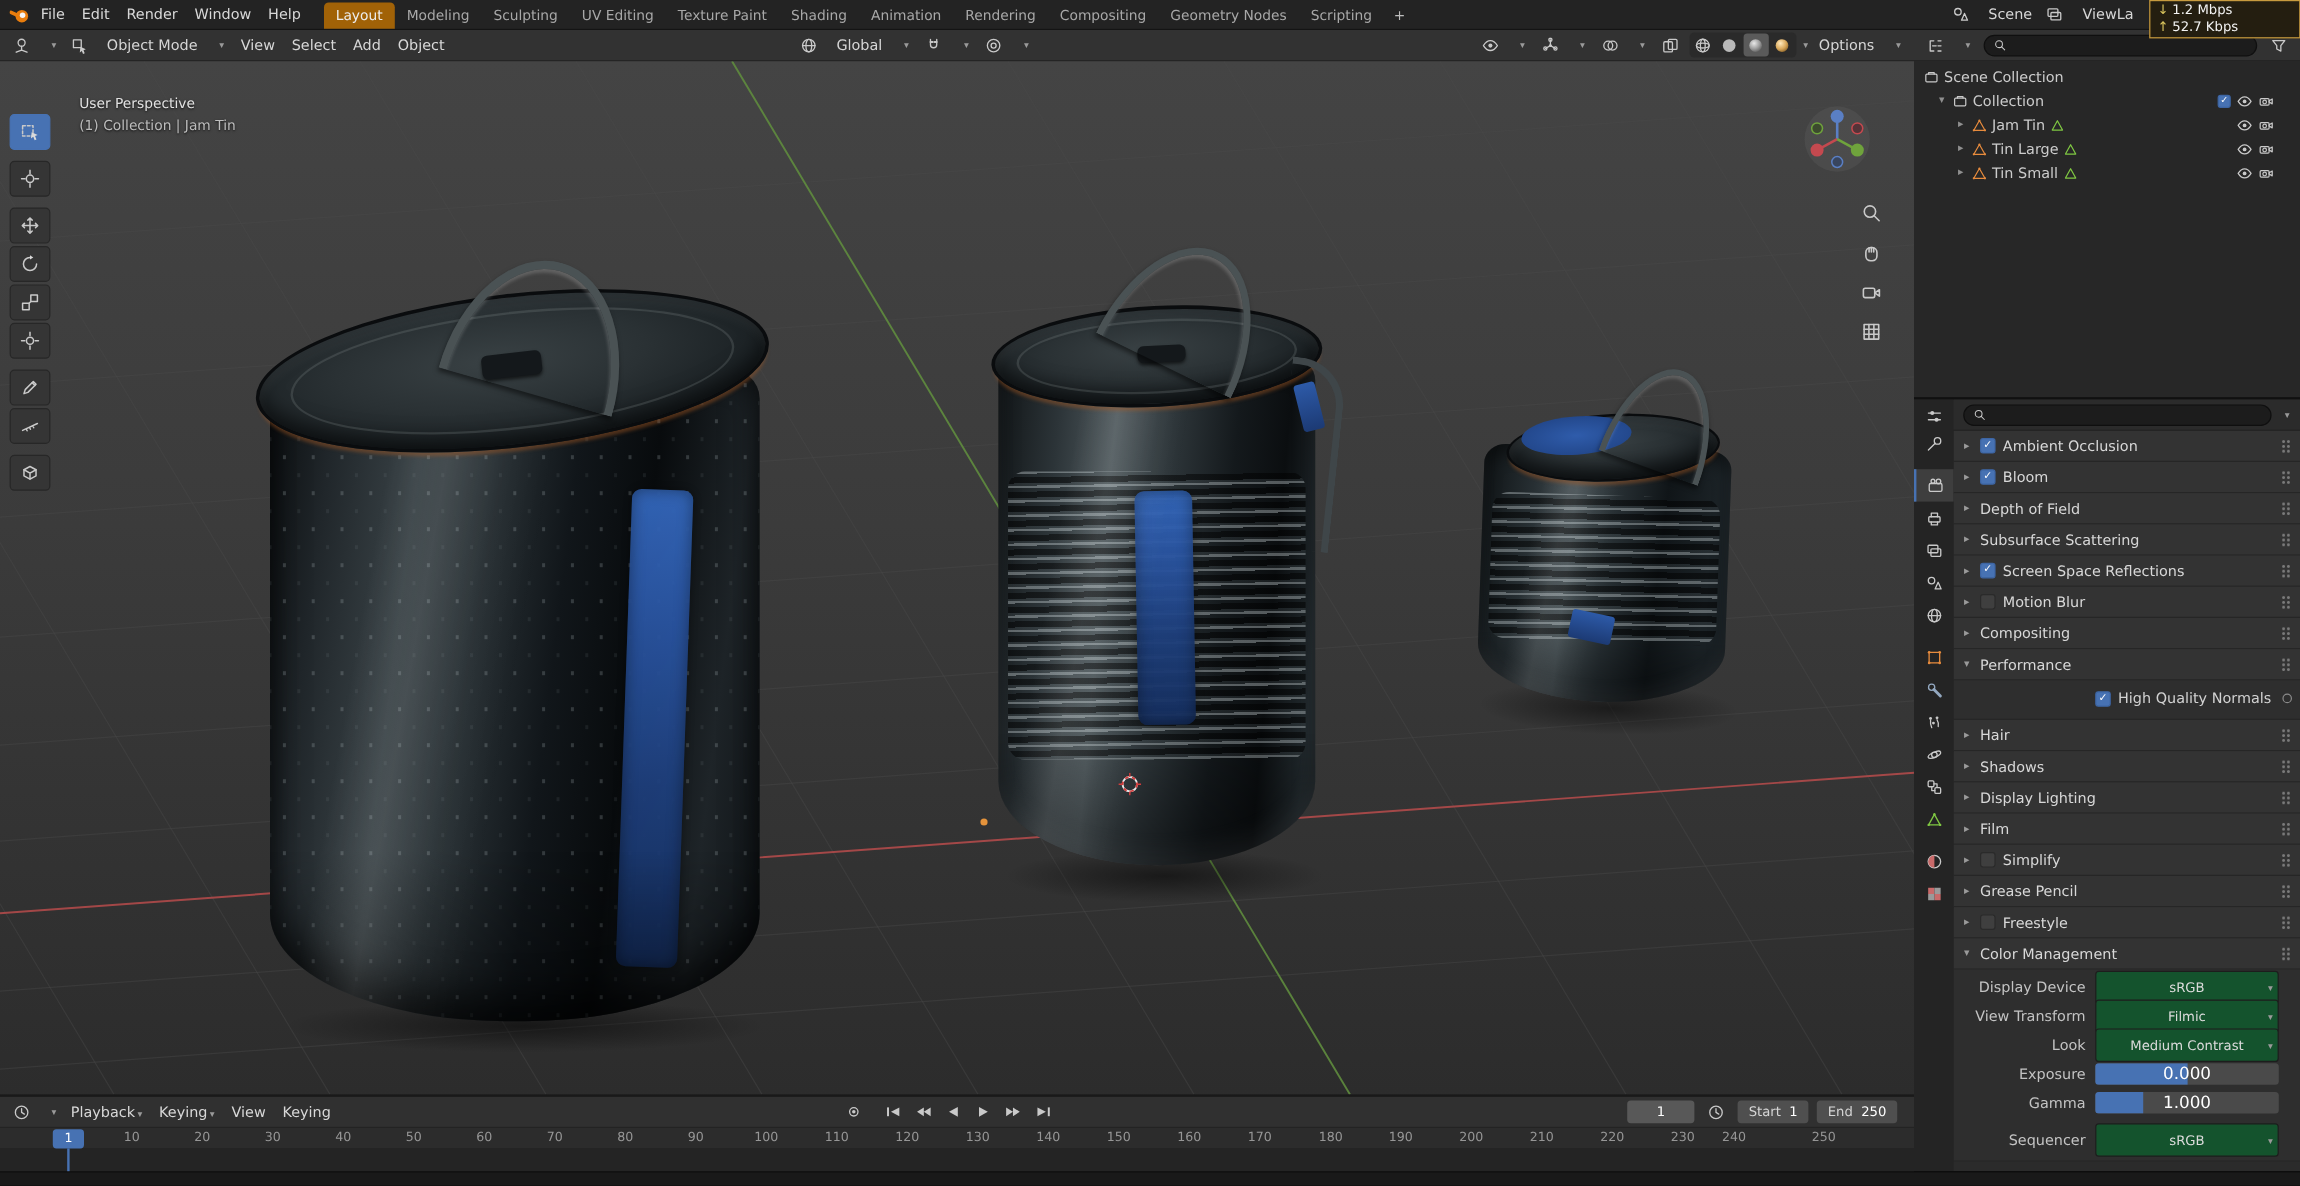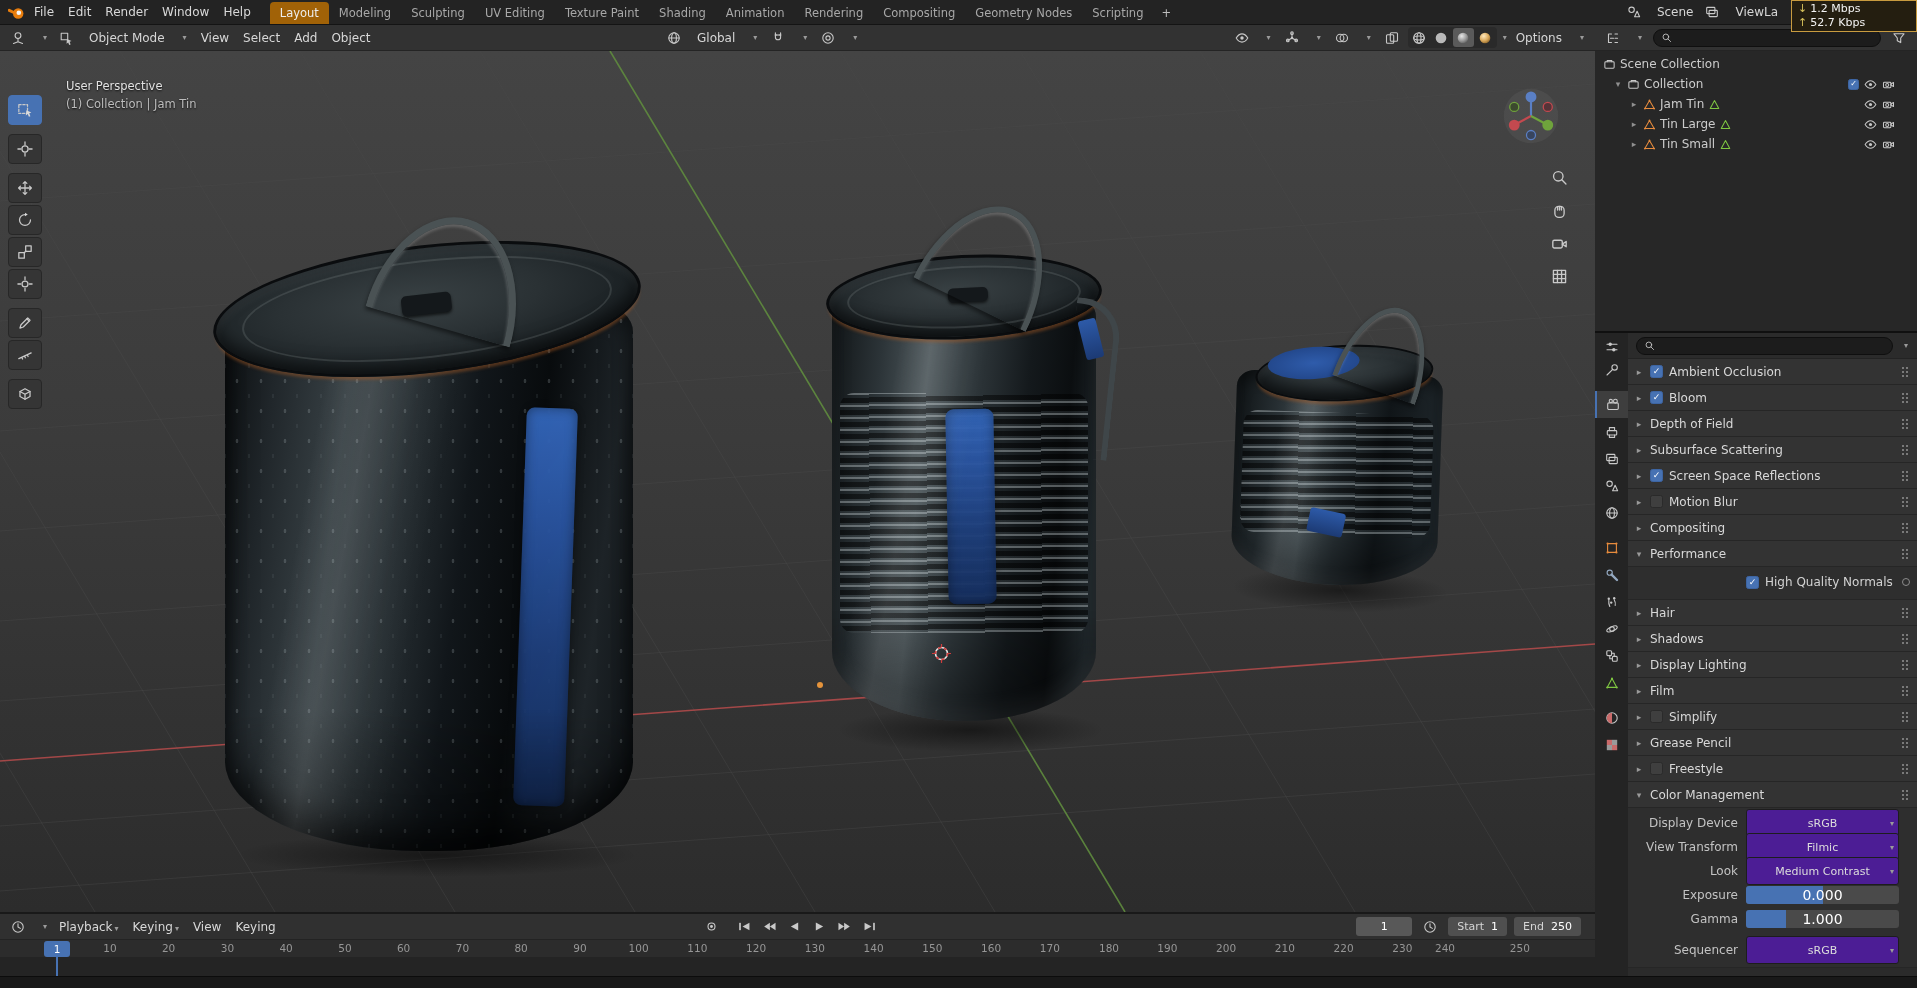--- a/index.html
+++ b/index.html
@@ -117,21 +117,21 @@
 .plabel{color:#d8d8d8}
 .dragdots{margin-left:auto;width:8px;height:12px;background-image:radial-gradient(circle,#7a7a7a 1px,transparent 1.3px);background-size:4px 4px}
 .pbody{background:#2e2e2e;padding:3px 0 5px;border-bottom:1px solid #262626}
 .prow{height:24px;display:flex;align-items:center}
 .prow.mt{margin-top:7px}
 .pl{width:118px;text-align:right;padding-right:8px;color:#c3c3c3;flex:0 0 auto;white-space:nowrap}
 .pr{flex:1;display:flex;align-items:center;margin-right:18px;min-width:0}
 .pr.left{gap:6px;margin-right:6px}
 .rlabel{color:#d2d2d2;white-space:nowrap}
 .dec{width:8px;height:8px;border:1.5px solid #8b8b8b;border-radius:50%;margin-right:7px;flex:0 0 auto}
-.sel{flex:1;height:28px;background:#4c1d95;border:1px solid #1d1d1d;border-radius:3px;display:flex;align-items:center;justify-content:center;position:relative;font-size:11px;color:#dcdcdc}
+.sel{flex:1;height:28px;background:#14532d;border:1px solid #1d1d1d;border-radius:3px;display:flex;align-items:center;justify-content:center;position:relative;font-size:11px;color:#dcdcdc}
 .sel .chev{position:absolute;right:4px;margin:0}
 .sliderw{flex:1;height:18px;background:#4a4a4a;border-radius:3px;position:relative;overflow:hidden;display:flex;align-items:center;justify-content:center}
 .fill{position:absolute;left:0;top:0;bottom:0;background:#4772b3}
 .sval{position:relative;color:#fff;font-size:14px}
 
 
 #timeline{height:64px;display:flex;flex-direction:column;border-top:2px solid #191919;flex:0 0 auto}
 #tl-head{height:26px;background:#303030;display:flex;align-items:center;padding:0 6px;position:relative;border-bottom:1px solid #232323}
 #tl-center{position:absolute;left:700px;display:flex;align-items:center;gap:3px}
 .tbtn{width:22px;height:20px;display:flex;align-items:center;justify-content:center;border-radius:3px}

